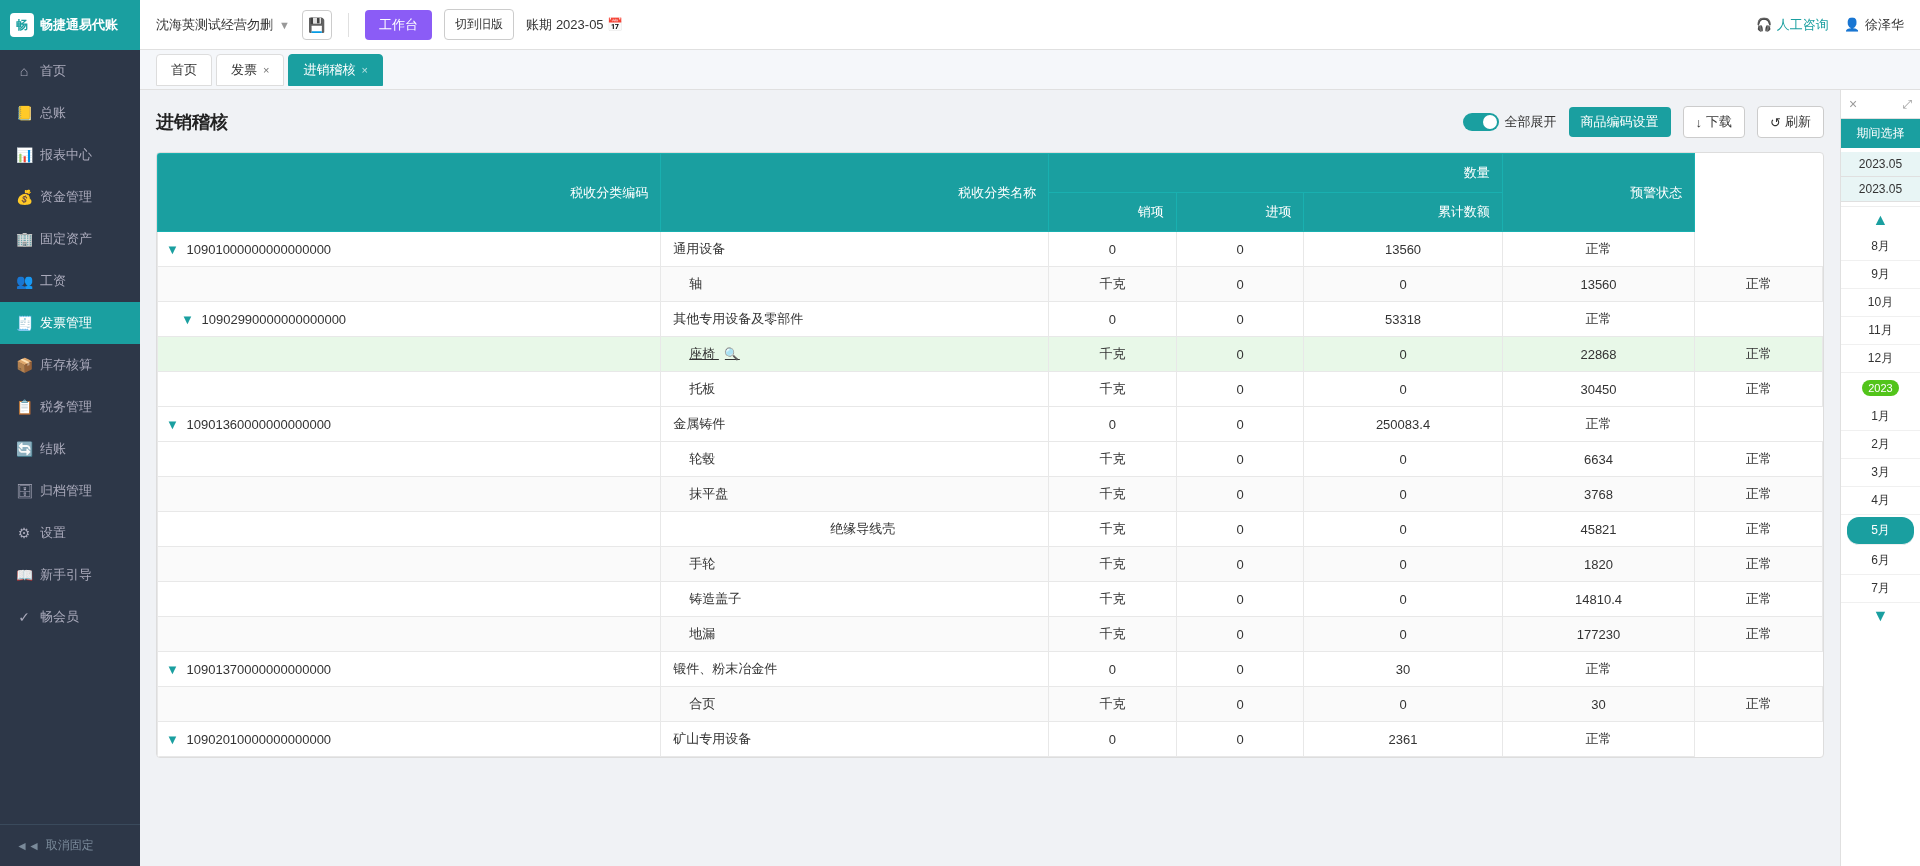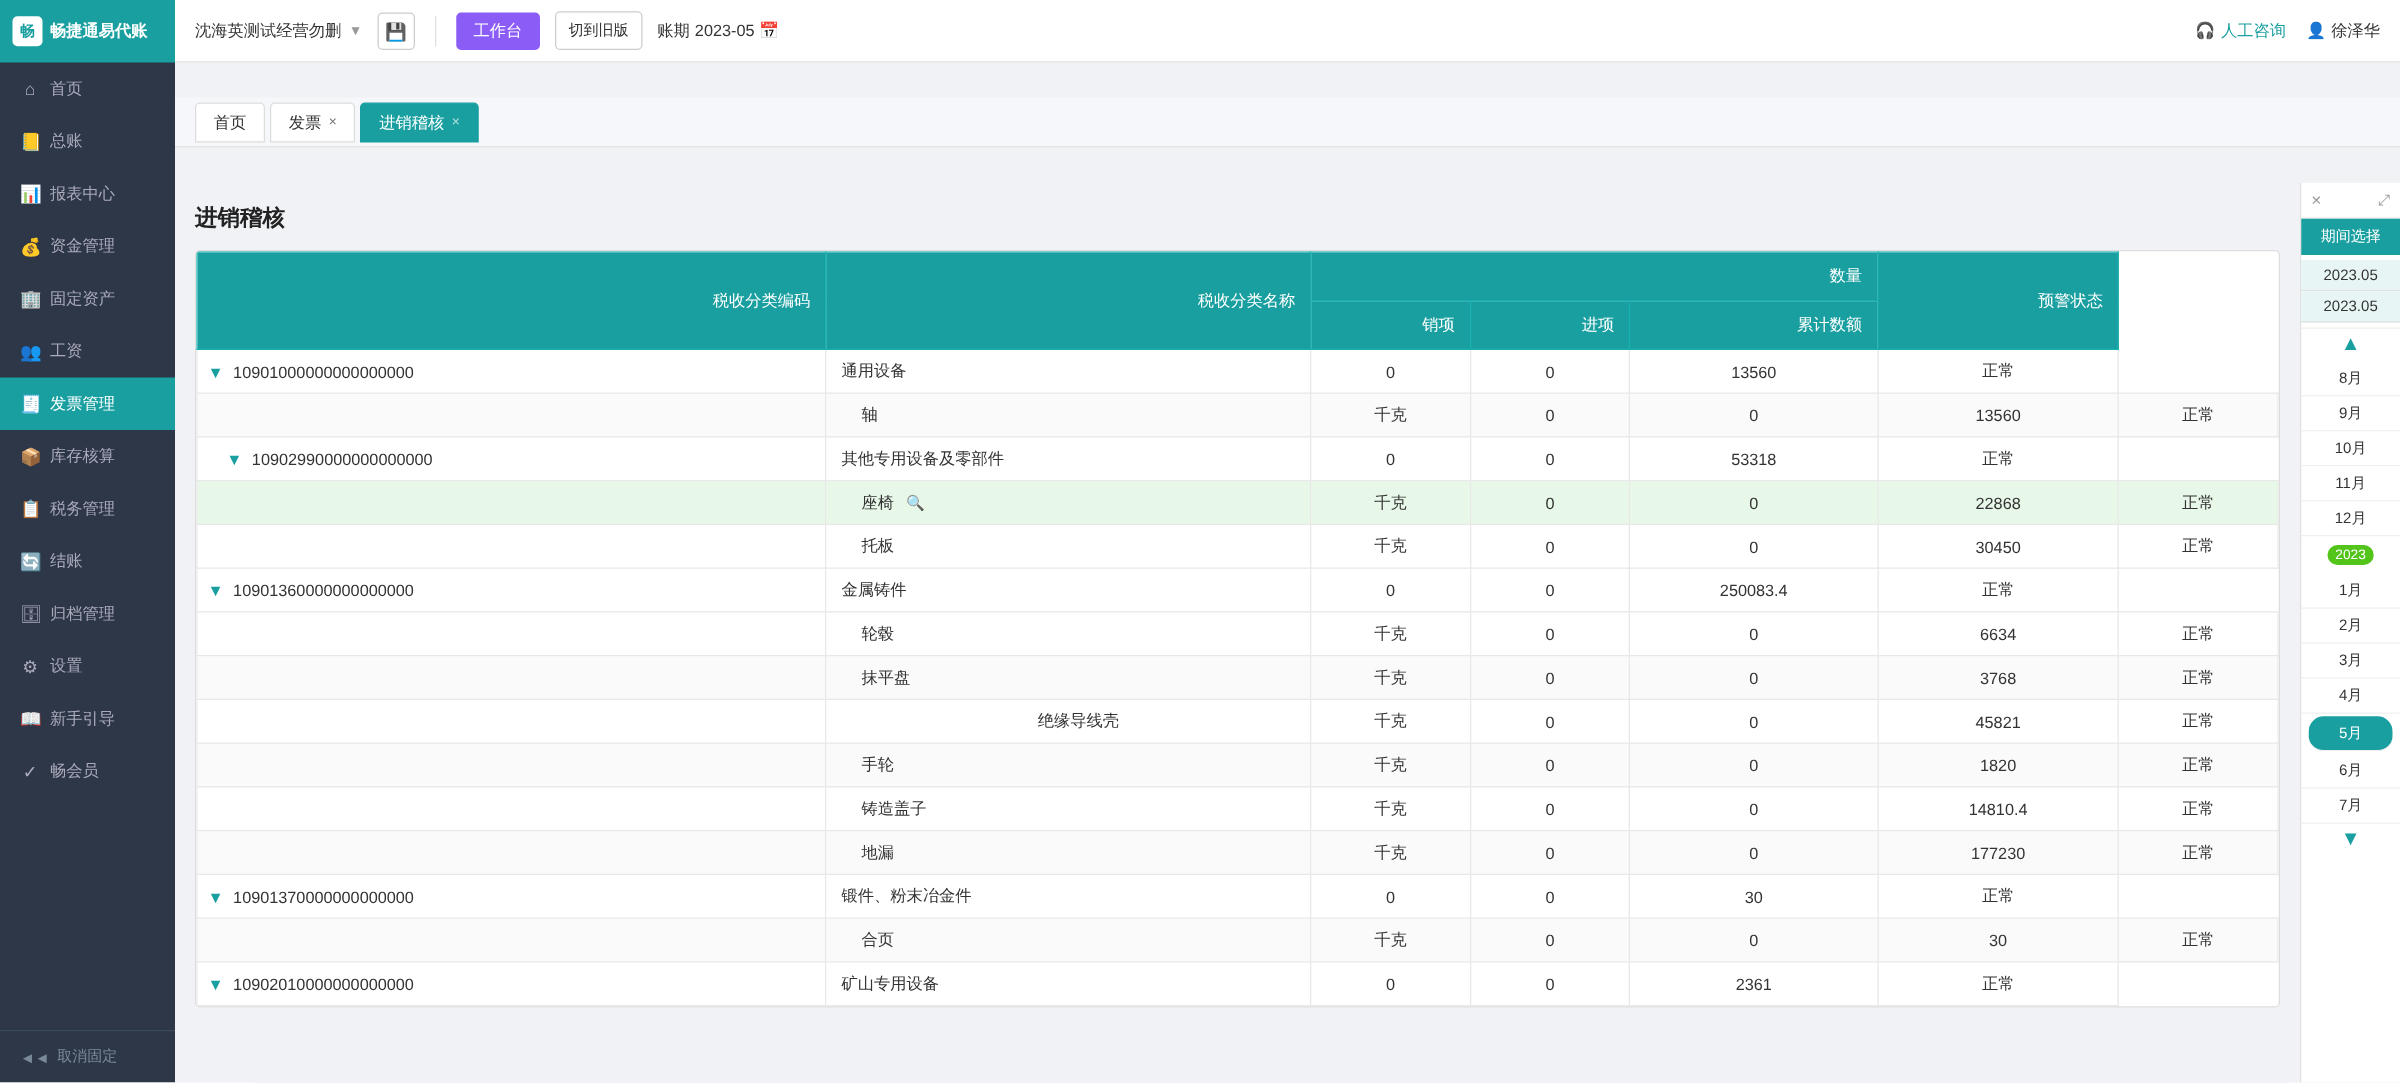--- a/index.html
+++ b/index.html
@@ -44,21 +44,21 @@
     .sidebar-bottom {
       padding: 12px 16px;
       color: #7a8a9a;
       font-size: 12px;
       border-top: 1px solid #3a4a5c;
       display: flex; align-items: center; gap: 6px;
       cursor: pointer;
     }
 
     
-    .main-area { flex: 1; display: flex; flex-direction: column; overflow: hidden; gap: 28px; }
+    .main-area { flex: 1; display: flex; flex-direction: column; overflow: hidden; }
 
     
     .topbar {
       background: #fff;
       height: 50px;
       display: flex;
       align-items: center;
       padding: 0 16px;
       gap: 12px;
       border-bottom: 1px solid #e0e0e0;
@@ -397,20 +397,37 @@
       <span>进销稽核</span>
       <span class="tab-close">×</span>
     </div>
   </div>
 
   <div class="content">
     <div class="page-content">
 
       <div class="page-title-row">
         <h2 class="page-title">进销稽核</h2>
+        <div class="toolbar-right">
+          <div class="toggle-switch">
+            <div class="toggle-track">
+              <div class="toggle-thumb"></div>
+            </div>
+            <span>全部展开</span>
+          </div>
+          <button class="btn-product-code">商品编码设置</button>
+          <button class="btn-download">
+            <span>↓</span>
+            <span>下载</span>
+          </button>
+          <button class="btn-refresh">
+            <span>↺</span>
+            <span>刷新</span>
+          </button>
+        </div>
       </div>
 
       <div class="table-container">
         <table>
           <thead>
             <tr>
               <th rowspan="2">税收分类编码</th>
               <th rowspan="2">税收分类名称</th>
               <th colspan="3">数量</th>
               <th rowspan="2">预警状态</th>
@@ -451,21 +468,21 @@
           10902990000000000000
         </td>
         <td style="text-align:left;">其他专用设备及零部件</td>
         <td>0</td>
         <td>0</td>
         <td>53318</td>
         <td>正常</td>
       </tr>
               <tr class="highlighted sub-row">
         <td></td>
-        <td style="text-align:left; padding-left:28px;">
+        <td style="text-align:left; padding-left:28px;text-decoration:underline;">
           座椅
           <span style="margin-left:6px; color:#999; font-size:12px; cursor:pointer;">🔍</span>
         </td>
         <td>千克</td>
         <td>0</td>
         <td>0</td>
         <td>22868</td>
         <td>正常</td>
       </tr>
               <tr class="sub-row">

